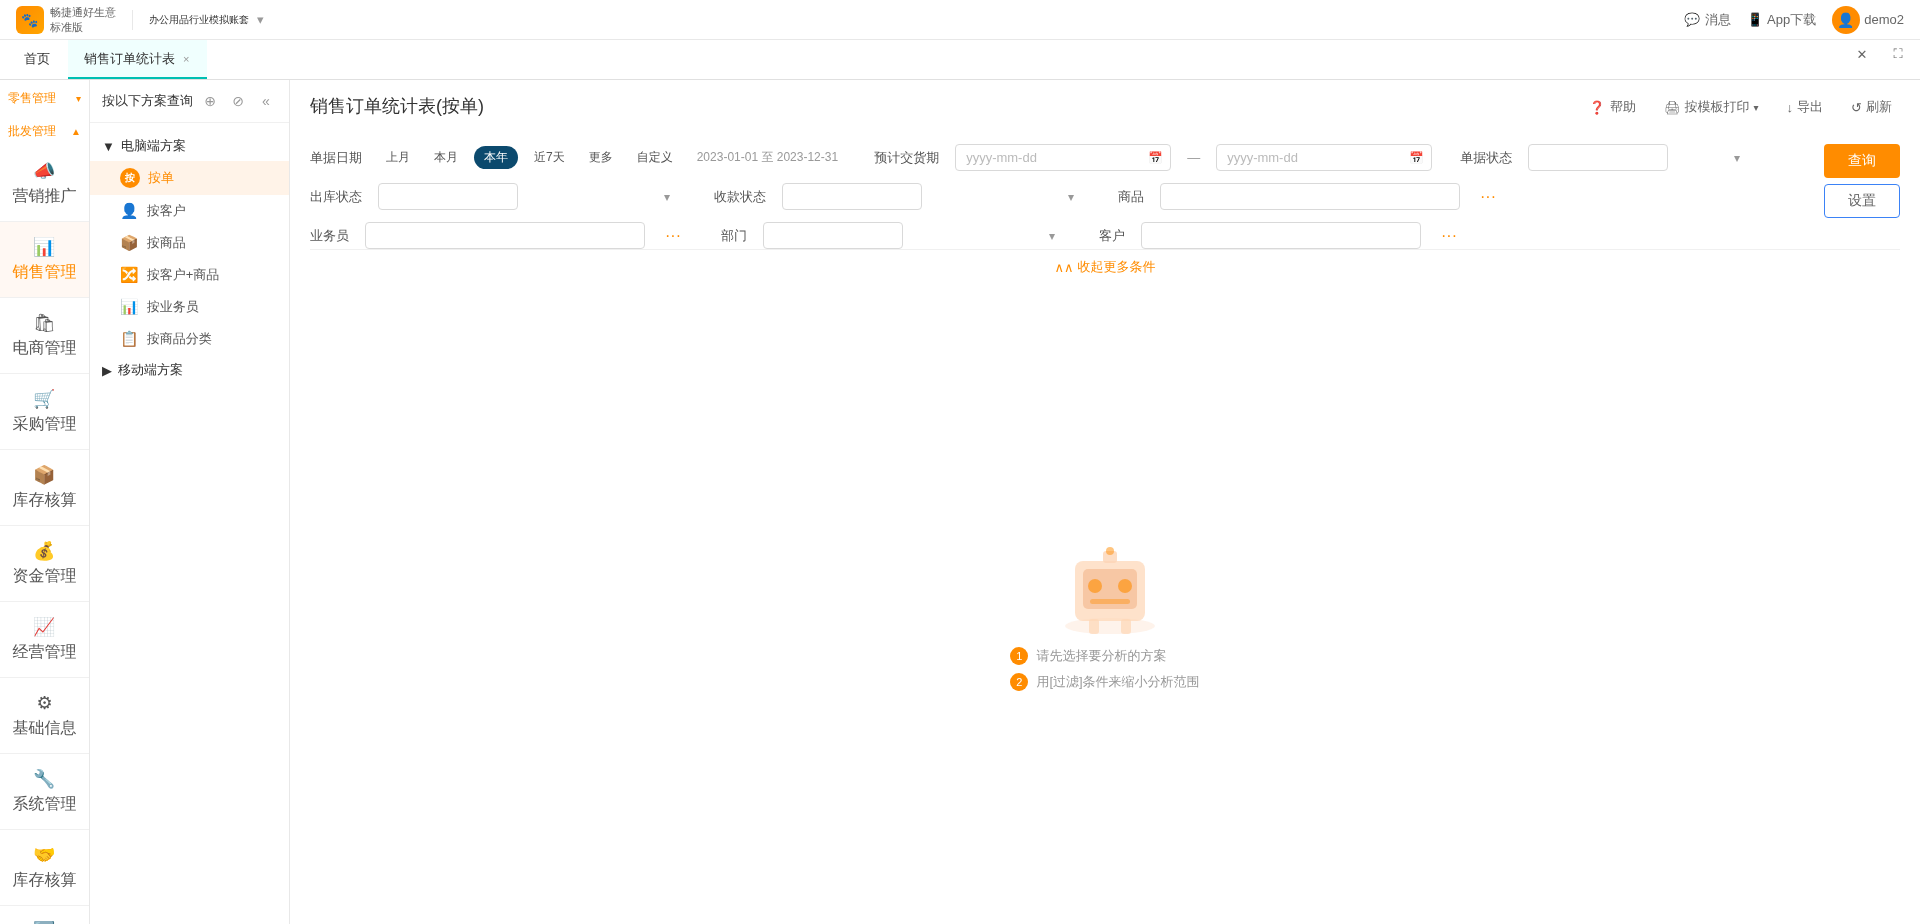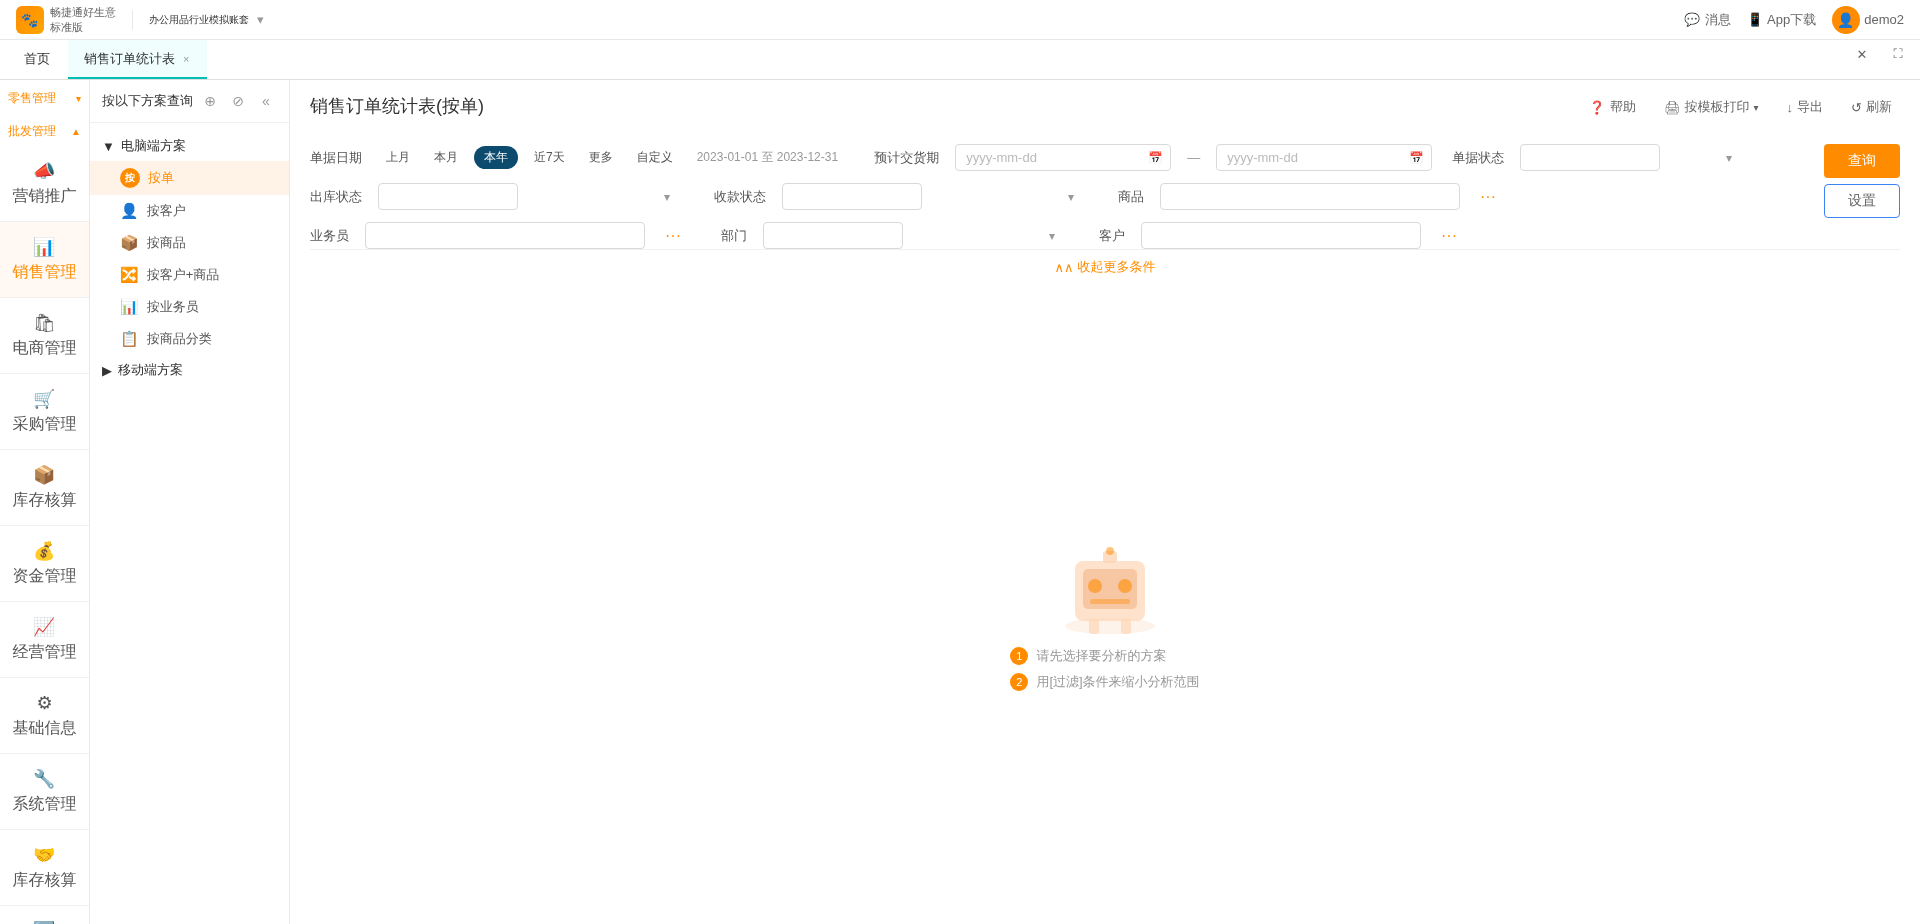--- a/index.html
+++ b/index.html
@@ -312,21 +312,21 @@
 
               <span class="filter-label" style="margin-left:20px;">预计交货期</span>
               <div class="filter-date-input-wrap">
                 <input class="filter-date-input" type="text" placeholder="yyyy-mm-dd" style="">
               </div>
               <span class="filter-dash">—</span>
               <div class="filter-date-input-wrap">
                 <input class="filter-date-input" type="text" placeholder="yyyy-mm-dd" style="">
               </div>
 
-              <span class="filter-label" style="margin-left:4px;">单据状态</span>
+              <span class="filter-label" style="margin-left:12px;">单据状态</span>
               <div class="filter-select-wrap" style="min-width:160px;max-width:220px;">
                 <select class="filter-select">
                   <option value=""></option>
                 </select>
               </div>
             </div>
 
             <div class="filter-row">
               <span class="filter-label">出库状态</span>
               <div class="filter-select-wrap" style="min-width:220px;max-width:300px;">

